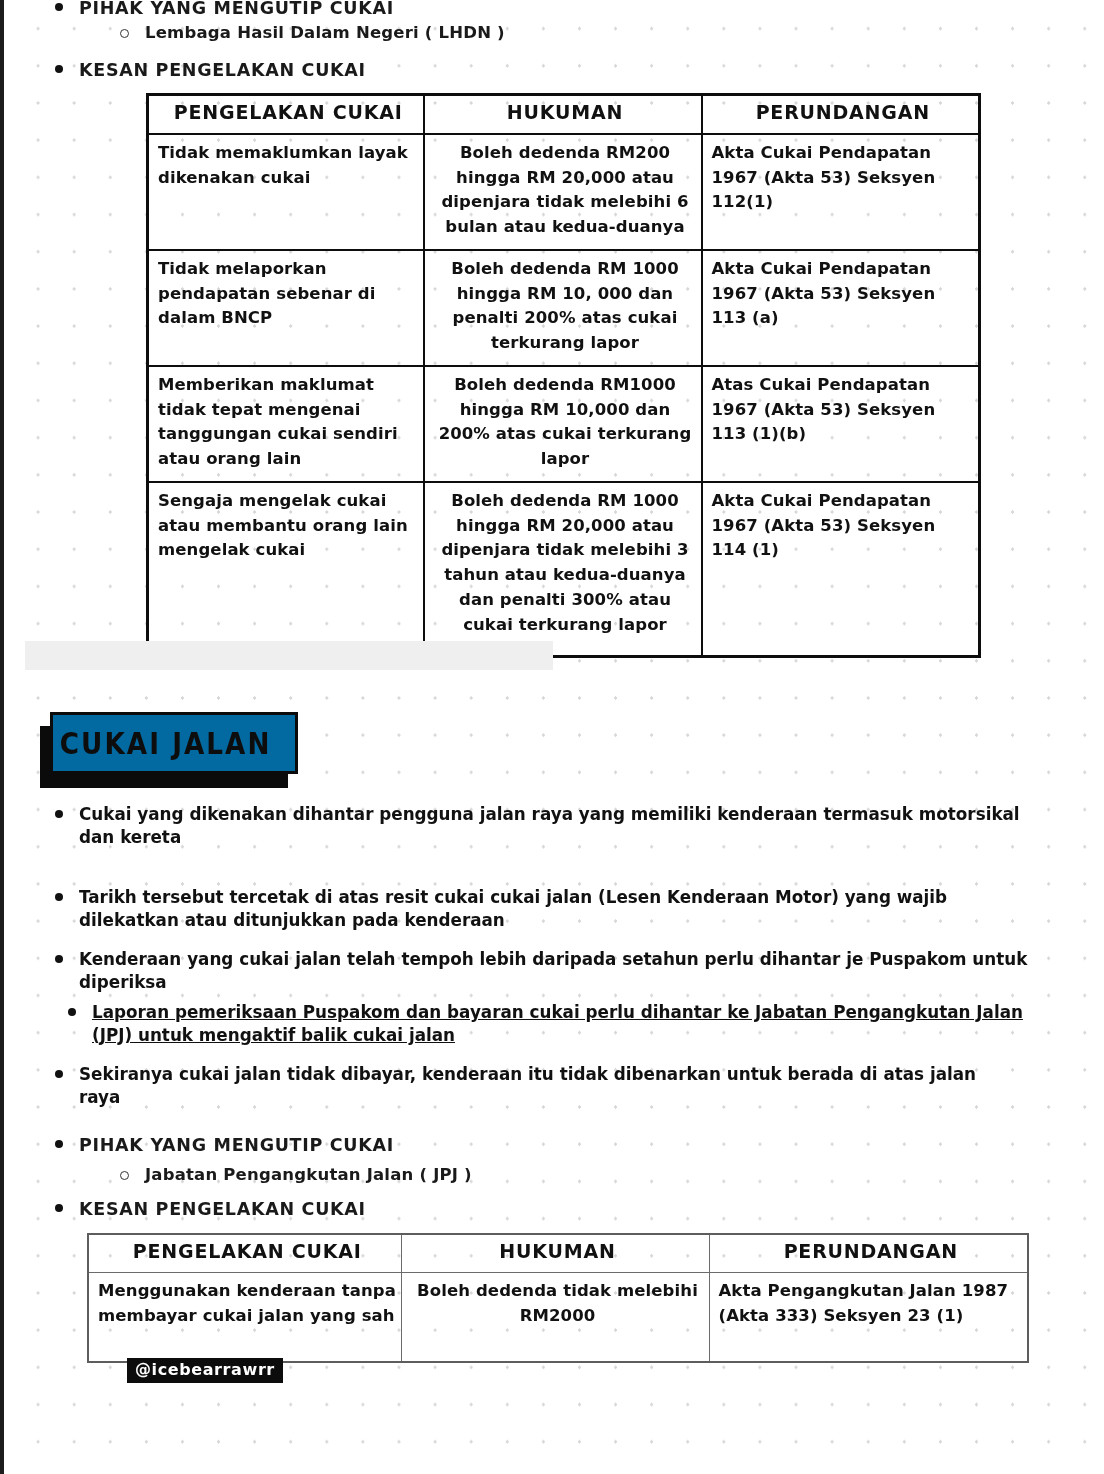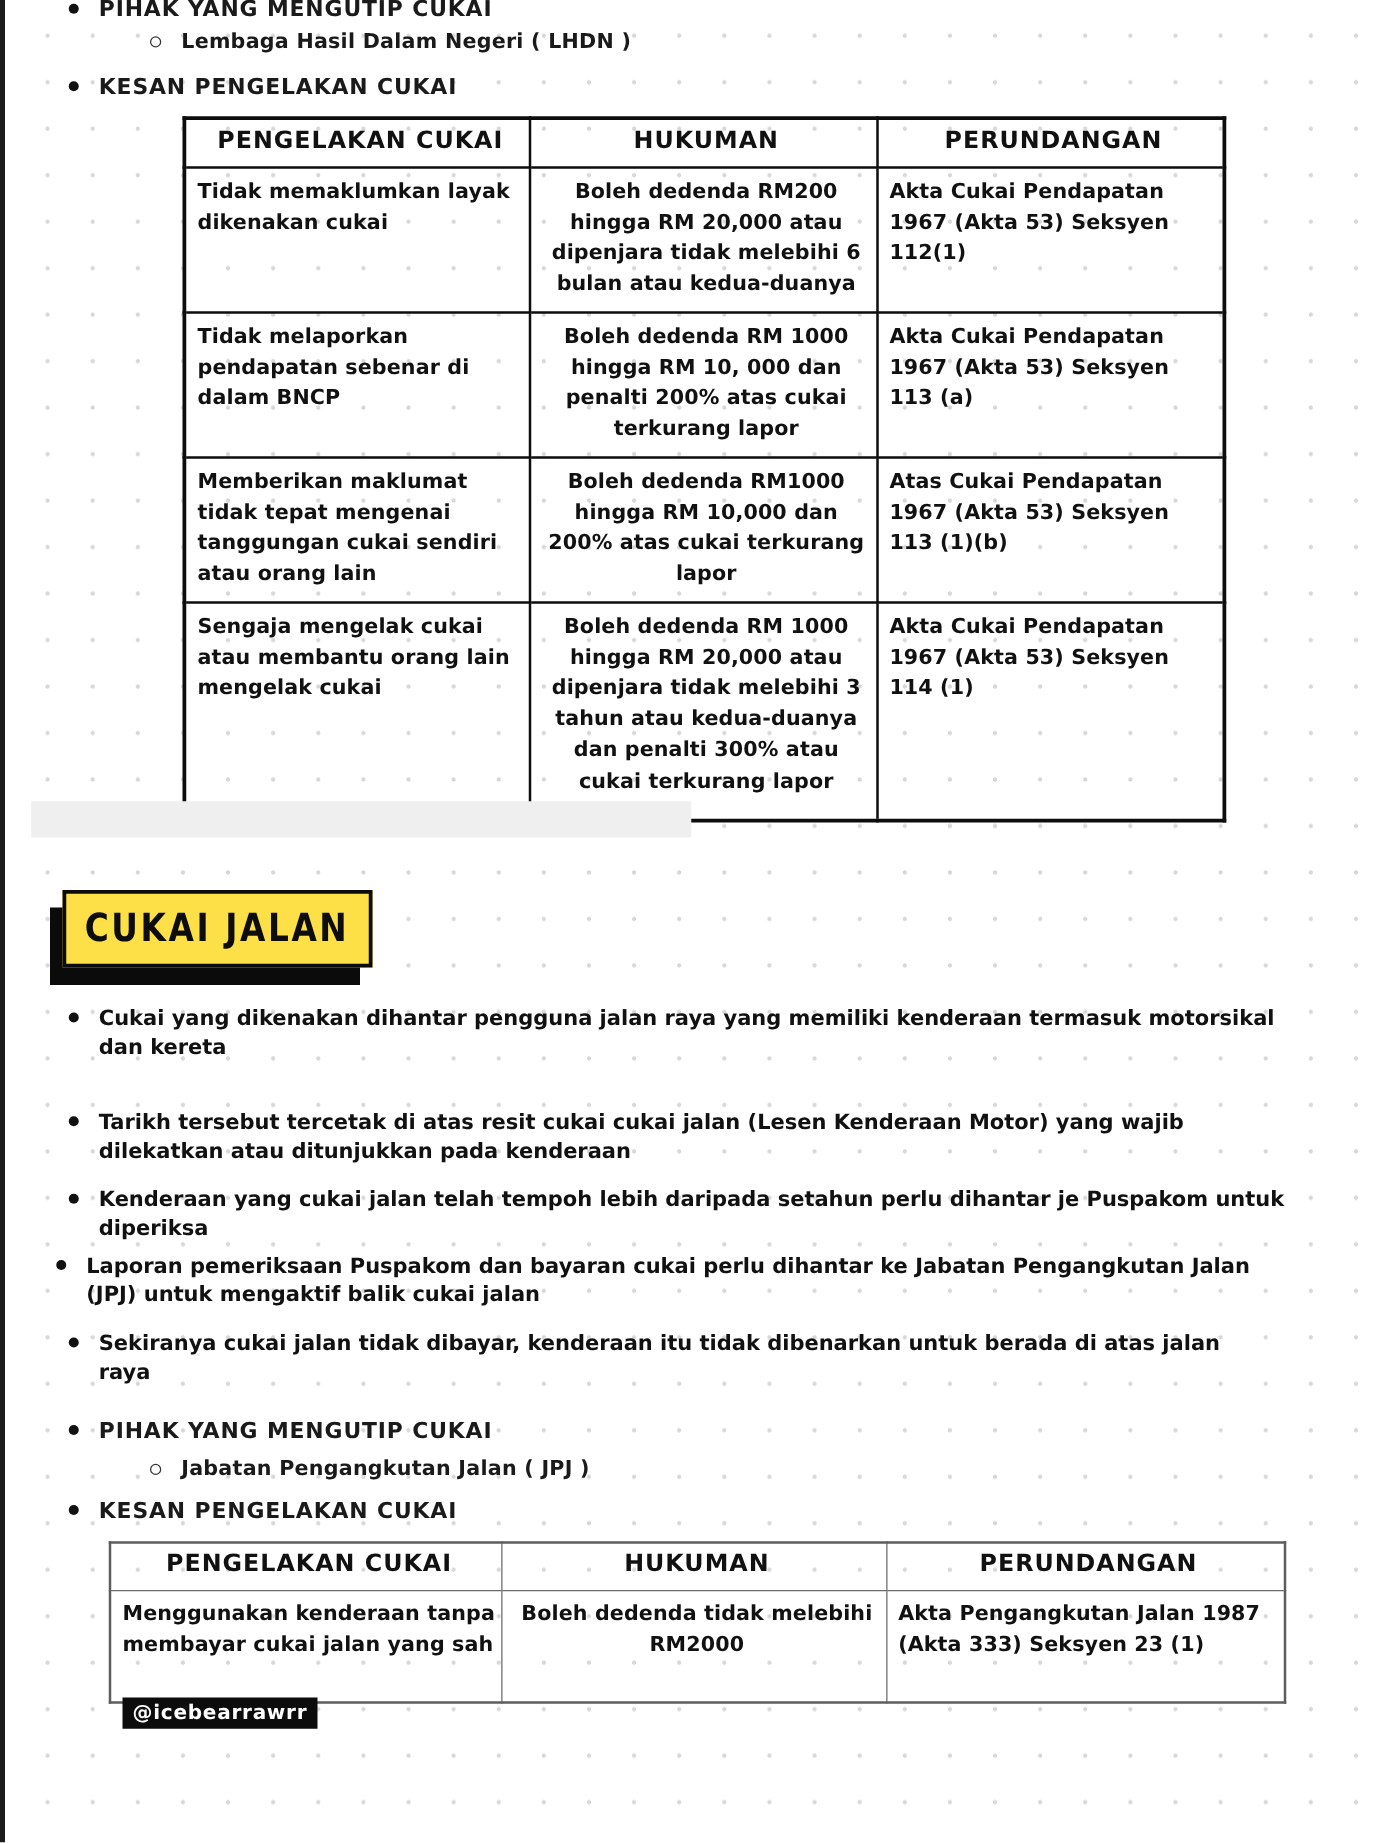--- a/index.html
+++ b/index.html
@@ -119,25 +119,25 @@
     left: -10px;
     top: 14px;
     width: 248px;
     height: 62px;
     background: #0b0b0b;
   }
   .heading-chip {
     position: relative;
     width: 248px;
     height: 62px;
-    background: #fde047;
+    background: #0369a1;
     border: 3.5px solid #0b0b0b;
     display: flex;
     align-items: center;
-    justify-content: center;
+    justify-content: flex-start;
   }
   .heading-chip-text {
     font-size: 31px;
     font-weight: 700;
     letter-spacing: 2.2px;
     color: #0d0d0d;
     font-family: "DejaVu Sans Condensed", "Liberation Sans Narrow", "Liberation Sans", sans-serif;
     transform: scaleX(0.94);
   }
 
@@ -151,20 +151,21 @@
   .watermark {
     position: absolute;
     background: #0c0c0c;
     color: #ffffff;
     font-size: 16px;
     font-weight: 700;
     letter-spacing: 0.6px;
     padding: 3px 8px 4px 8px;
     line-height: 1.1;
     font-family: "DejaVu Sans", "Liberation Sans", sans-serif;
+    margin-left: 29px;
   }
 </style>
 </head>
 <body>
 
 <div class="left-edge-strip"></div>
 
 <div class="page">
 
   <div class="bullet-row" style="left:55px; top:-4px; width:700px;">
@@ -237,21 +238,21 @@
   <div class="bullet-row" style="left:55px; top:886px; width:975px;">
     <span class="bullet-dot"></span>
     <span class="bullet-text" style="font-size:16.8px; font-weight:700;">Tarikh tersebut tercetak di atas resit cukai cukai jalan (Lesen Kenderaan Motor) yang wajib dilekatkan atau ditunjukkan pada kenderaan</span>
   </div>
 
   <div class="bullet-row" style="left:55px; top:948px; width:990px;">
     <span class="bullet-dot"></span>
     <span class="bullet-text" style="font-size:16.8px; font-weight:700;">Kenderaan yang cukai jalan telah tempoh lebih daripada setahun perlu dihantar je Puspakom untuk diperiksa</span>
   </div>
 
-  <div class="bullet-row" style="left:45px; top:1001px; width:990px;">
+  <div class="bullet-row" style="left:68px; top:1001px; width:990px;text-decoration:underline;">
     <span class="bullet-dot"></span>
     <span class="bullet-text" style="font-size:16.8px; font-weight:700;">Laporan pemeriksaan Puspakom dan bayaran cukai perlu dihantar ke Jabatan Pengangkutan Jalan (JPJ) untuk mengaktif balik cukai jalan</span>
   </div>
 
   <div class="bullet-row" style="left:55px; top:1063px; width:965px;">
     <span class="bullet-dot"></span>
     <span class="bullet-text" style="font-size:16.8px; font-weight:700;">Sekiranya cukai jalan tidak dibayar, kenderaan itu tidak dibenarkan untuk berada di atas jalan raya</span>
   </div>
 
   <div class="bullet-row" style="left:55px; top:1133px; width:700px;">

